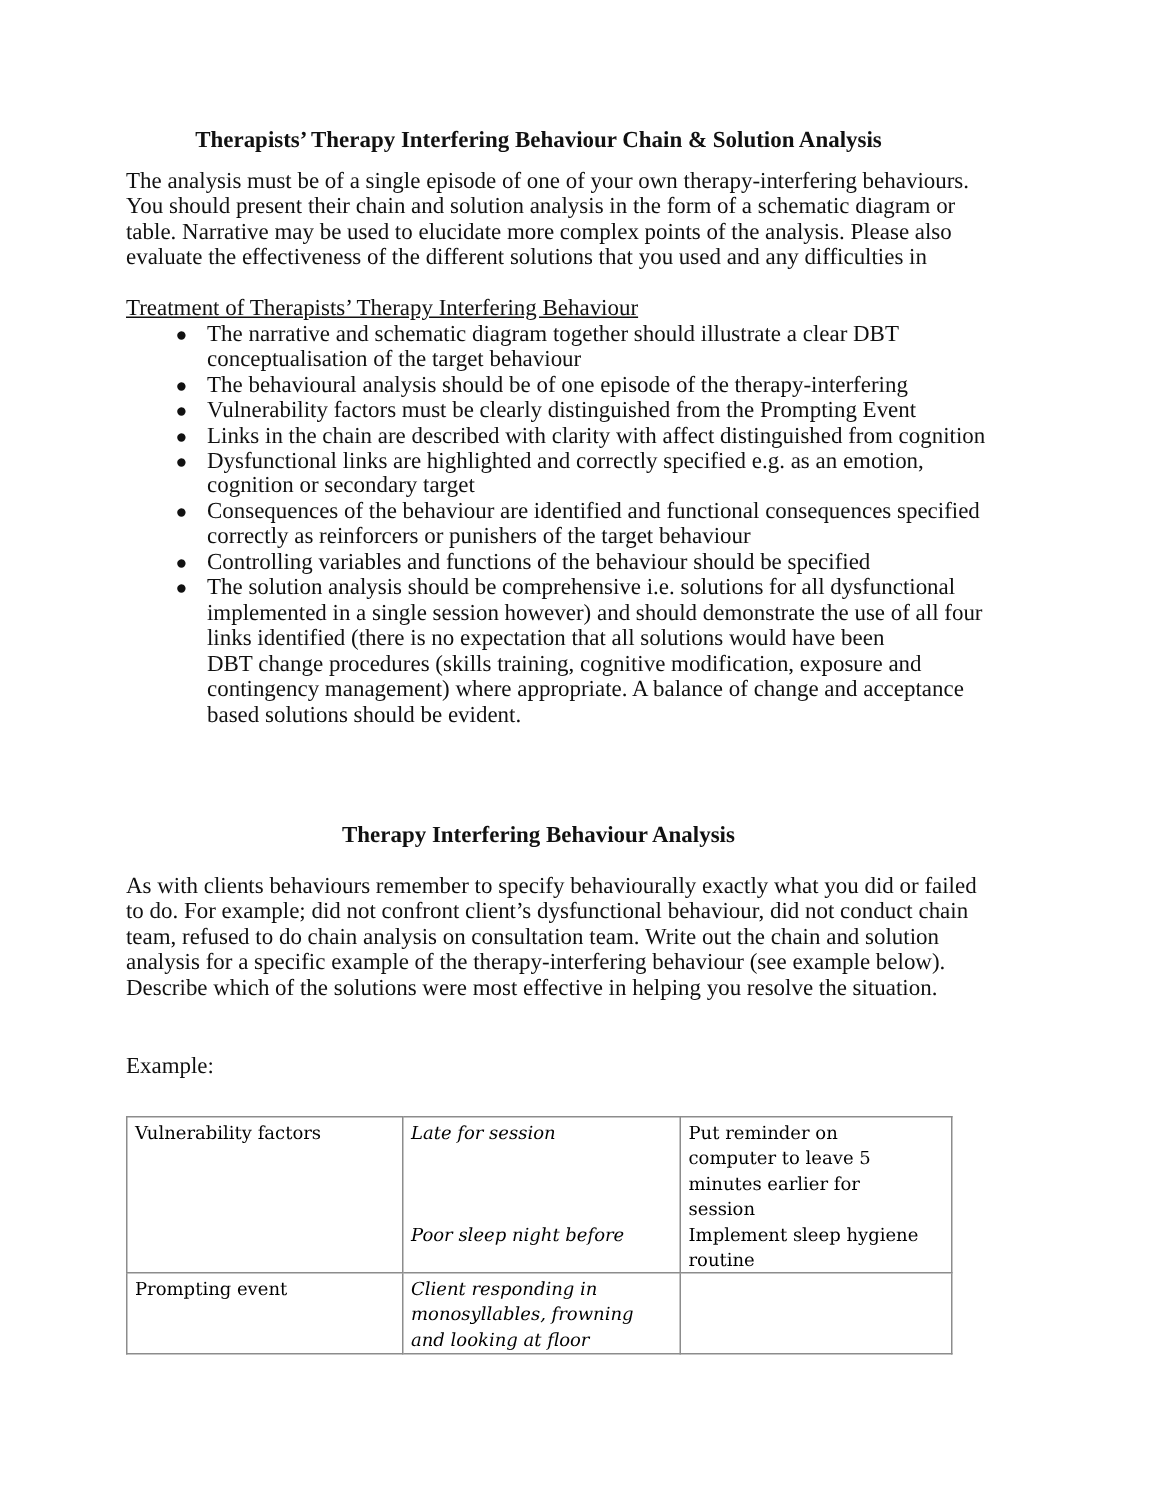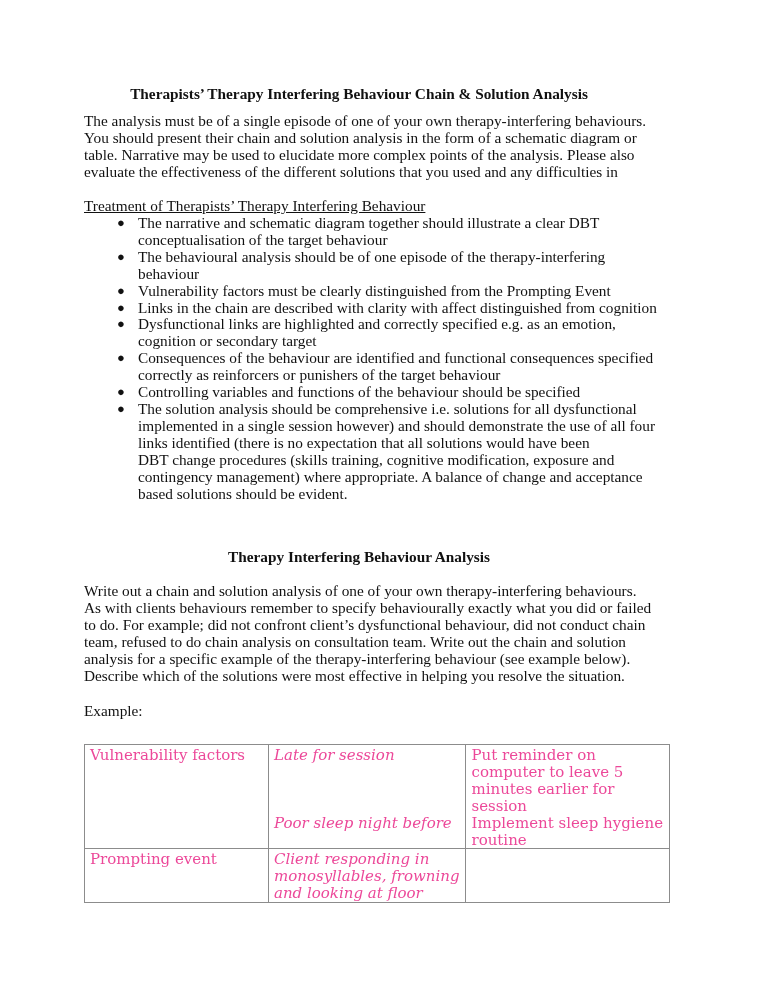--- a/index.html
+++ b/index.html
@@ -77,23 +77,23 @@
       left: 0;
       top: 703px;
       white-space: nowrap;
     }
     .example-table {
       position: absolute;
       left: 0;
       top: 744px;
       border-collapse: collapse;
       font-family: "DejaVu Serif", "Liberation Serif", serif;
-      font-size: 15px;
+      font-size: 12px;
       line-height: 16.9px;
-      color: #ec4899;
+      color: #000000;
     }
     .example-table td {
       border: 1.5px solid #8c8c8c;
       vertical-align: top;
       padding: 2px 6px 0 5px;
       box-sizing: border-box;
     }
     .col-1 { width: 184px; }
     .col-2 { width: 185px; font-style: italic; }
     .col-3 { width: 181px; }
@@ -120,21 +120,20 @@
 
   <ul class="criteria">
     <li>
       <span class="bullet">●</span>
       <span class="line">The narrative and schematic diagram together should illustrate a clear DBT</span>
       <span class="line">conceptualisation of the target behaviour</span>
     </li>
     <li>
       <span class="bullet">●</span>
       <span class="line">The behavioural analysis should be of one episode of the therapy-interfering</span>
-      <span class="line">behaviour</span>
     </li>
     <li>
       <span class="bullet">●</span>
       <span class="line">Vulnerability factors must be clearly distinguished from the Prompting Event</span>
     </li>
     <li>
       <span class="bullet">●</span>
       <span class="line">Links in the chain are described with clarity with affect distinguished from cognition</span>
     </li>
     <li>
@@ -158,21 +157,20 @@
       <span class="line">links identified (there is no expectation that all solutions would have been</span>
       <span class="line">DBT change procedures (skills training, cognitive modification, exposure and</span>
       <span class="line">contingency management) where appropriate.  A balance of change and acceptance</span>
       <span class="line">based solutions should be evident.</span>
     </li>
   </ul>
 
   <div class="title title-2">Therapy Interfering Behaviour Analysis</div>
 
   <div class="para instructions">
-    <span class="line">Write out a chain and solution analysis of one of your own therapy-interfering behaviours.</span>
     <span class="line">As with clients behaviours remember to specify behaviourally exactly what you did or failed</span>
     <span class="line">to do.  For example; did not confront client’s dysfunctional behaviour, did not conduct chain</span>
     <span class="line">team, refused to do chain analysis on consultation team.  Write out the chain and solution</span>
     <span class="line">analysis for a specific example of the therapy-interfering behaviour (see example below).</span>
     <span class="line">Describe which of the solutions were most effective in helping you resolve the situation.</span>
   </div>
 
   <div class="example-label">Example:</div>
 
   <table class="example-table">

